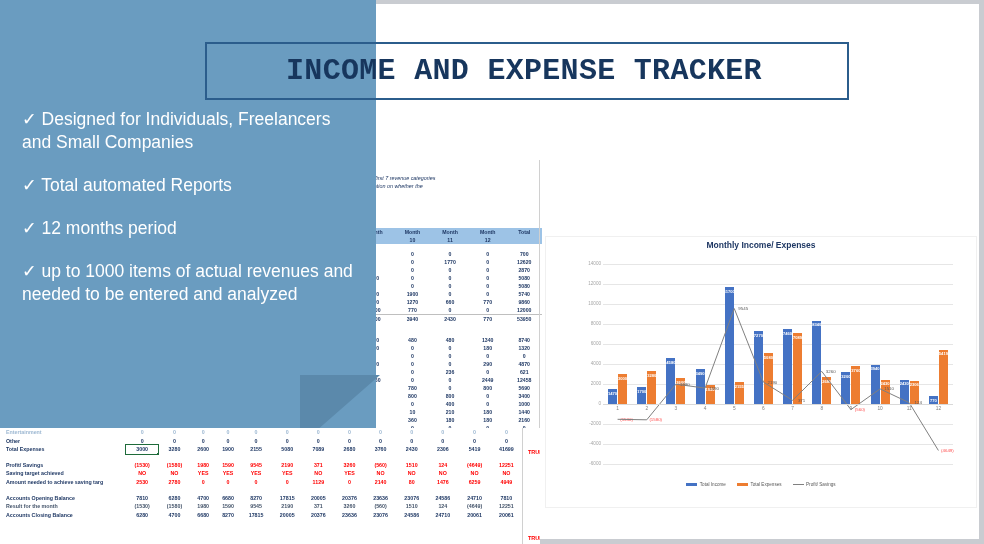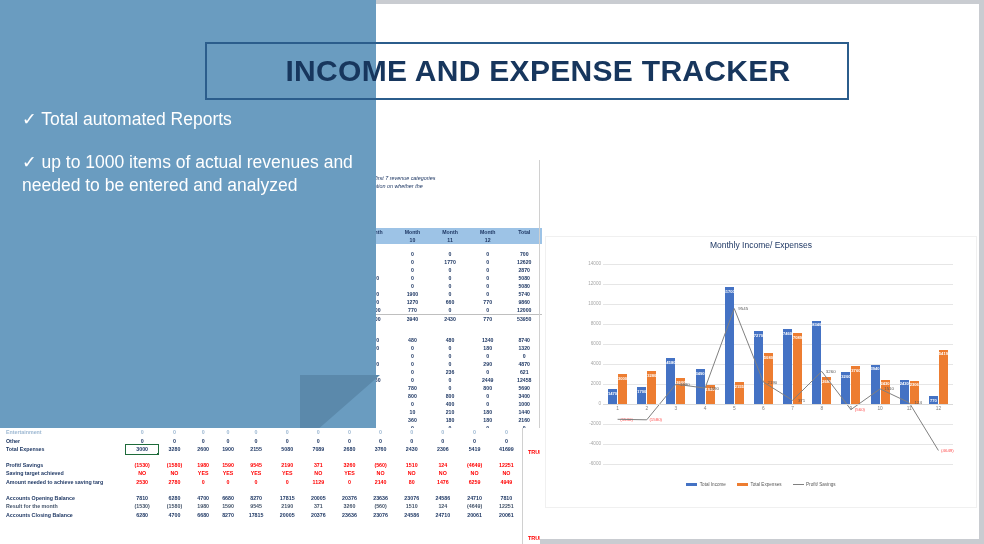--- a/index.html
+++ b/index.html
@@ -12,24 +12,24 @@
   .edge-right{position:absolute;right:0;top:0;width:5px;height:544px;background:#c9ccd1;}
 
   
   .blue-panel{position:absolute;left:0;top:0;width:376px;height:455px;background:#6a9cc0;}
   .blue-notch{position:absolute;left:300px;top:375px;width:0;height:0;
       border-left:80px solid #5b89ab;border-bottom:70px solid transparent;}
 
   
   .title-box{position:absolute;left:205px;top:42px;width:644px;height:58px;
       background:#ffffff;border:2px solid #2b5d8c;box-sizing:border-box;}
-  .title-text{position:absolute;left:216px;top:42px;width:644px;height:58px;
+  .title-text{position:absolute;left:202px;top:42px;width:644px;height:58px;
       display:flex;align-items:center;justify-content:center;
       color:#17365d;font-size:30px;font-weight:bold;letter-spacing:.3px;
-      font-family:Liberation Sans, sans-serif;}
+      font-family:Liberation Mono, monospace;}
   .title-blue-cover{position:absolute;left:207px;top:44px;width:169px;height:54px;background:#6a9cc0;}
 
   
   .bullets{position:absolute;left:22px;top:108px;width:340px;color:#ffffff;}
   .bullet{font-size:17.5px;line-height:1.32;margin-bottom:20px;font-weight:400;}
 
   
   .sheet-upper{position:absolute;left:356px;top:160px;width:186px;height:290px;
       background:#ffffff;overflow:hidden;font-size:5.2px;color:#1f3864;
       font-family:"Liberation Sans",sans-serif;}
@@ -55,21 +55,21 @@
   .thin{font-weight:normal;color:#44546a;}
   .selcell{outline:1.2px solid #1e6b3a;position:relative;}
   .selcell:after{content:"";position:absolute;right:-1px;bottom:-1px;width:2px;height:2px;background:#1e6b3a;}
   .gap-row td{height:7px;}
   .sheet-lower .right-rule{position:absolute;left:522px;top:0;width:1px;height:116px;background:#d0d0d0;}
   .true-lo{position:absolute;color:#ff0000;font-weight:bold;font-size:5.5px;}
 
   
   .chart{position:absolute;left:545px;top:236px;width:432px;height:272px;background:#ffffff;}
   .chart-title{position:absolute;left:0;top:4px;width:432px;text-align:center;
-      font-size:8.5px;font-weight:normal;color:#1f3864;}
+      font-size:8.5px;font-weight:bold;color:#1f3864;}
   .plot{position:absolute;left:58px;top:28px;width:350px;height:200px;}
   .gridline{position:absolute;left:0;width:350px;height:1px;background:#e6e6e6;}
   .ylab{position:absolute;right:352px;width:40px;text-align:right;
       font-size:4.6px;color:#a6a6a6;transform:translateY(-3px);}
   .xlab{position:absolute;font-size:4.8px;color:#808080;text-align:center;width:20px;transform:translateX(-10px);}
   .bar{position:absolute;width:9px;}
   .bar.inc{background:#4472c4;}
   .bar.exp{background:#ed7d31;}
   .dlabel{position:absolute;font-size:4.1px;color:#ffffff;font-weight:bold;
       text-align:center;width:16px;transform:translateX(-8px);}
@@ -288,21 +288,23 @@
   </div>
 
   <div class="blue-panel"></div>
   <div class="blue-notch"></div>
 
   <div class="title-box"></div>
   <div class="title-blue-cover"></div>
   <div class="title-text">INCOME AND EXPENSE TRACKER</div>
 
   <div class="bullets">
+    <div class="bullet">✓ Designed for Individuals, Freelancers and Small Companies</div>
     <div class="bullet">✓ Total automated Reports</div>
+    <div class="bullet">✓ 12 months period</div>
     <div class="bullet">✓ up to 1000 items of actual revenues and needed to be entered and analyzed</div>
   </div>
 
   <div class="sheet-lower">
     <table>
         <tbody id="lower-body">
           <tr>
             <td class="lbl navy" style="color: rgb(157, 184, 210);">Entertainment</td>
             <td class="navy" style="color: rgb(157, 184, 210);">0</td>
             <td class="navy" style="color: rgb(157, 184, 210);">0</td>

